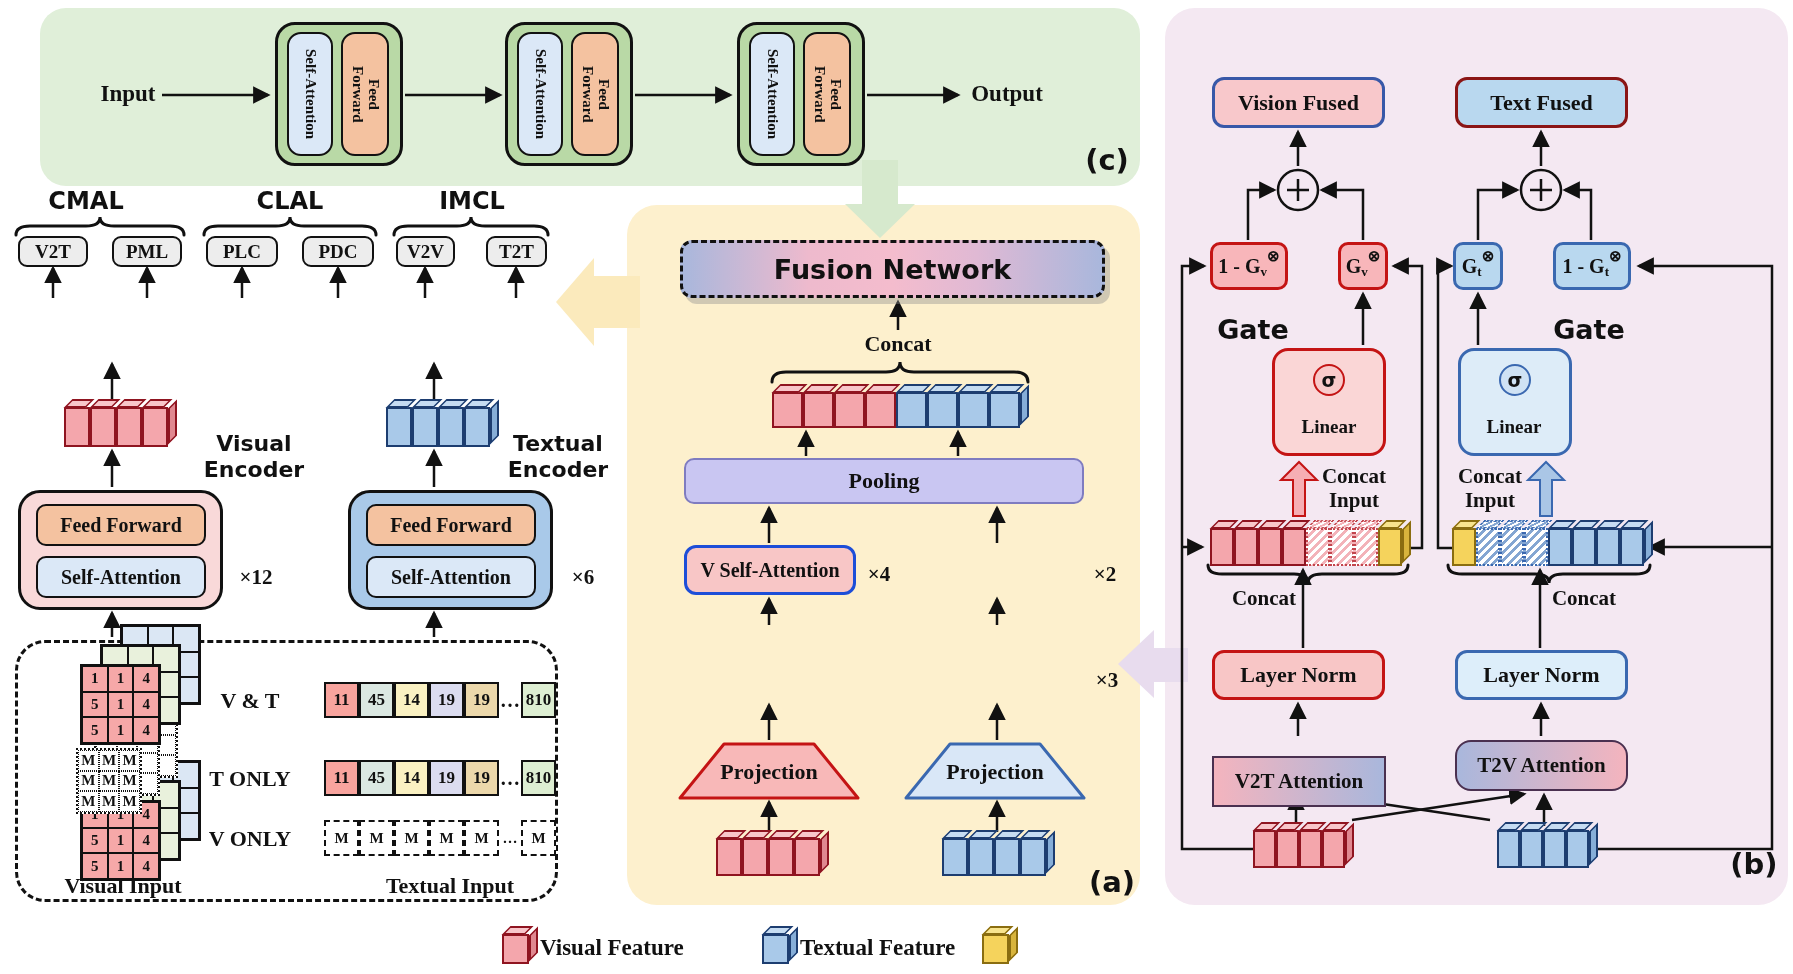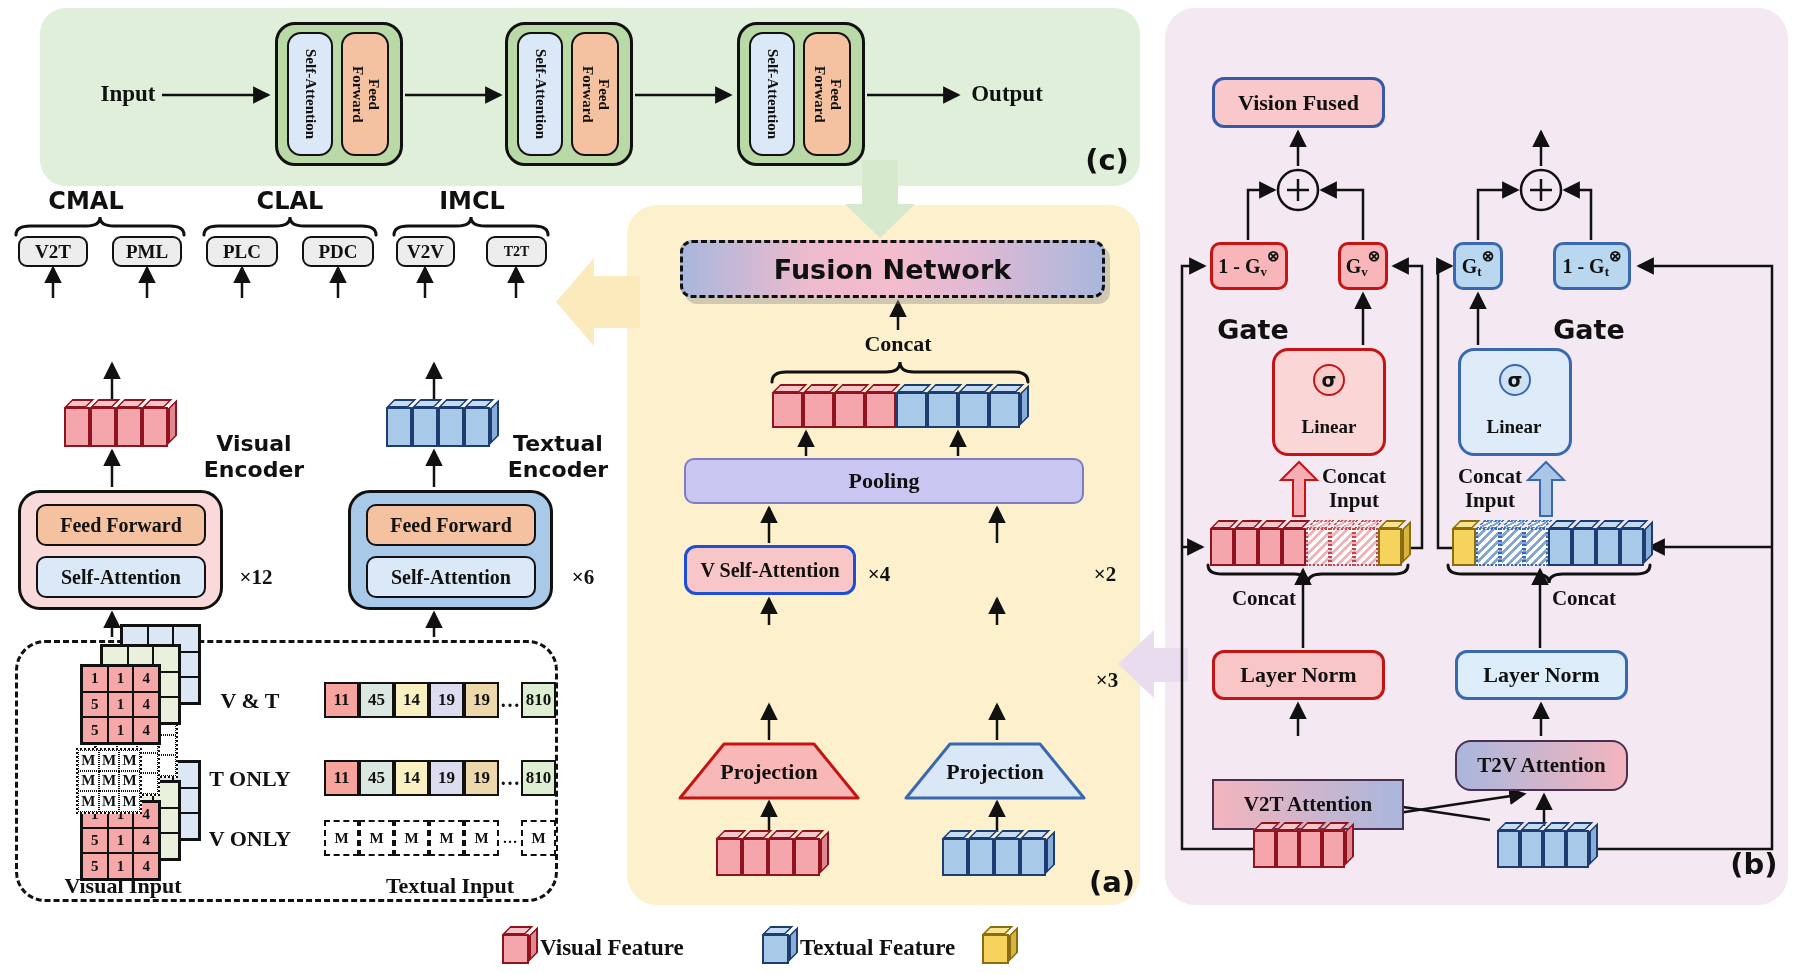--- a/index.html
+++ b/index.html
@@ -156,21 +156,21 @@
 
   <div class="box hand" style="left:36px;top:186px;width:100px;height:30px;font-size:24px">CMAL</div>
   <div class="box hand" style="left:240px;top:186px;width:100px;height:30px;font-size:24px">CLAL</div>
   <div class="box hand" style="left:422px;top:186px;width:100px;height:30px;font-size:24px">IMCL</div>
 
   <div class="box serif" style="left:18px;top:236px;width:70px;height:31px;background:#ededed;border:2.5px solid #111;border-radius:9px;font-size:19px">V2T</div>
   <div class="box serif" style="left:112px;top:236px;width:70px;height:31px;background:#ededed;border:2.5px solid #111;border-radius:9px;font-size:19px">PML</div>
   <div class="box serif" style="left:206px;top:236px;width:72px;height:31px;background:#ededed;border:2.5px solid #111;border-radius:9px;font-size:19px">PLC</div>
   <div class="box serif" style="left:302px;top:236px;width:72px;height:31px;background:#ededed;border:2.5px solid #111;border-radius:9px;font-size:19px">PDC</div>
   <div class="box serif" style="left:396px;top:236px;width:59px;height:31px;background:#ededed;border:2.5px solid #111;border-radius:9px;font-size:19px">V2V</div>
-  <div class="box serif" style="left:486px;top:236px;width:61px;height:31px;background:#ededed;border:2.5px solid #111;border-radius:9px;font-size:14px">T2T</div>
+  <div class="box serif" style="left:486px;top:236px;width:61px;height:31px;background:#ededed;border:2.5px solid #111;border-radius:9px;font-size:19px">T2T</div>
 
 
   <div class="box hand" style="left:194px;top:428px;width:120px;height:58px;font-size:22px;line-height:1.2">Visual Encoder</div>
   <div class="box hand" style="left:498px;top:428px;width:120px;height:58px;font-size:22px;line-height:1.2">Textual Encoder</div>
 
   <div class="box" style="left:18px;top:490px;width:205px;height:120px;background:#f9d9d9;border:3px solid #111;border-radius:22px"></div>
   <div class="box serif" style="left:36px;top:504px;width:170px;height:42px;background:#f4c2a0;border:2.5px solid #111;border-radius:10px;font-size:20px">Feed Forward</div>
   <div class="box serif" style="left:36px;top:556px;width:170px;height:42px;background:#dbe8f7;border:2.5px solid #111;border-radius:10px;font-size:20px">Self-Attention</div>
   <div class="box serif" style="left:228px;top:562px;width:56px;height:30px;font-size:21px">×12</div>
 
@@ -191,20 +191,21 @@
   <div class="box serif" style="left:684px;top:458px;width:400px;height:46px;background:#c9c6f2;border:2px solid #7f7cc0;border-radius:10px;font-size:22px">Pooling</div>
   <div class="box serif" style="left:684px;top:545px;width:172px;height:50px;background:#f8c6c6;border:3px solid #1d4ed8;border-radius:12px;font-size:20px">V Self-Attention</div>
   <div class="box serif" style="left:858px;top:560px;width:42px;height:28px;font-size:21px">×4</div>
   <div class="box serif" style="left:1084px;top:560px;width:42px;height:28px;font-size:21px">×2</div>
   <div class="box serif" style="left:1086px;top:666px;width:42px;height:28px;font-size:21px">×3</div>
   <div class="box serif" style="left:699px;top:758px;width:140px;height:28px;font-size:22px">Projection</div>
   <div class="box serif" style="left:925px;top:758px;width:140px;height:28px;font-size:22px">Projection</div>
   <div class="box hand" style="left:1084px;top:864px;width:56px;height:36px;font-size:29px">(a)</div>
 
   <div class="box serif" style="left:1212px;top:77px;width:173px;height:51px;background:#f8c8cb;border:3px solid #3858a8;border-radius:12px;font-size:22px">Vision Fused</div>
+  <div class="box serif" style="left:1455px;top:77px;width:173px;height:51px;background:#b9d8ef;border:3px solid #8b1515;border-radius:12px;font-size:22px">Text Fused</div>
 
   <div class="mul" style="left:1210px;top:242px;width:78px;height:48px;background:#f8b6ba;border:3px solid #c41414">
     <span>1 - G</span>
       <span class="sb">v</span>
       <span class="sp">⊗</span>
   </div>
   <div class="mul" style="left:1338px;top:242px;width:50px;height:48px;background:#f8b6ba;border:3px solid #c41414">
     <span>G</span>
       <span class="sb">v</span>
       <span class="sp">⊗</span>
@@ -232,21 +233,21 @@
 
   <div class="box serif" style="left:1318px;top:462px;width:72px;height:52px;font-size:21px;line-height:1.15">Concat Input</div>
   <div class="box serif" style="left:1454px;top:462px;width:72px;height:52px;font-size:21px;line-height:1.15">Concat Input</div>
 
   <div class="box serif" style="left:1228px;top:584px;width:72px;height:28px;font-size:21px">Concat</div>
   <div class="box serif" style="left:1548px;top:584px;width:72px;height:28px;font-size:21px">Concat</div>
 
   <div class="box serif" style="left:1212px;top:650px;width:173px;height:50px;background:#f8c6c6;border:3px solid #c41414;border-radius:12px;font-size:22px">Layer Norm</div>
   <div class="box serif" style="left:1455px;top:650px;width:173px;height:50px;background:#ddeefa;border:3px solid #3a68b0;border-radius:12px;font-size:22px">Layer Norm</div>
 
-  <div class="box serif" style="left:1212px;top:779px;width:192px;height:51px;background:linear-gradient(90deg,#f4b4be,#a9b7dc);border:2.5px solid #4a3050;border-radius:0;font-size:21px">V2T Attention</div>
+  <div class="box serif" style="left:1212px;top:756px;width:174px;height:51px;background:linear-gradient(90deg,#f4b4be,#a9b7dc);border:2.5px solid #4a3050;border-radius:0;font-size:21px">V2T Attention</div>
   <div class="box serif" style="left:1455px;top:740px;width:173px;height:51px;background:linear-gradient(90deg,#a9b7dc,#f4b4be);border:2.5px solid #4a3050;border-radius:16px;font-size:21px">T2V Attention</div>
 
   <div class="box hand" style="left:1726px;top:846px;width:56px;height:36px;font-size:29px">(b)</div>
 
   <div class="box serif" style="left:540px;top:933px;width:170px;height:30px;font-size:23px;justify-content:flex-start">Visual Feature</div>
   <div class="box serif" style="left:800px;top:933px;width:190px;height:30px;font-size:23px;justify-content:flex-start">Textual Feature</div>
 <div style="position: absolute; left: 0px; top: 0px;">
       <div class="cube" style="left: 64px; top: 407px; width: 26px; height: 40px; background: rgb(244, 166, 172); border: 2px solid rgb(143, 20, 32);">
         <b style="left: 2px; top: -10px; width: 22px; height: 9px; transform: skewX(-45deg); background: rgb(248, 198, 202); border: 2px solid rgb(143, 20, 32);"></b>
       </div>

